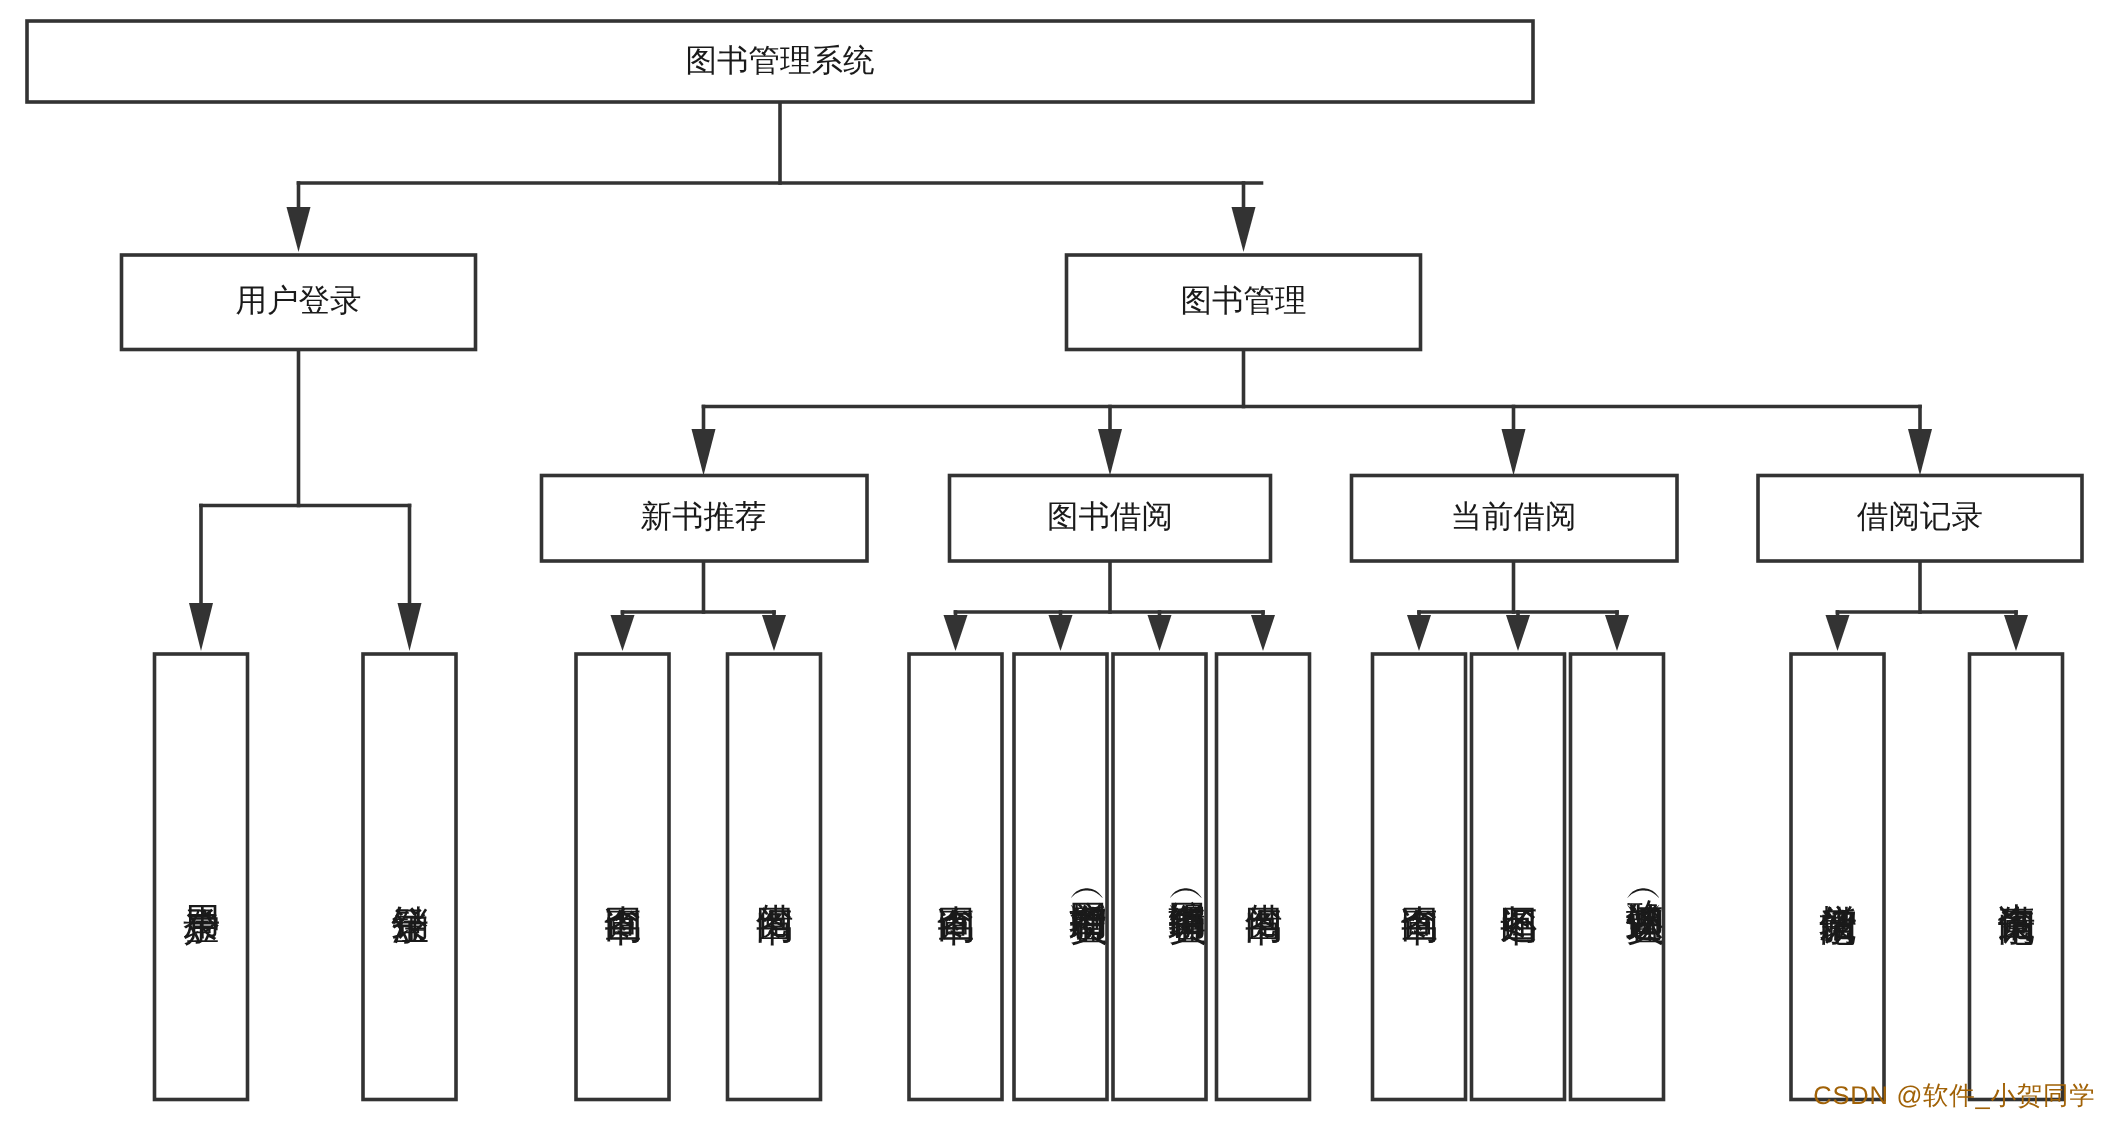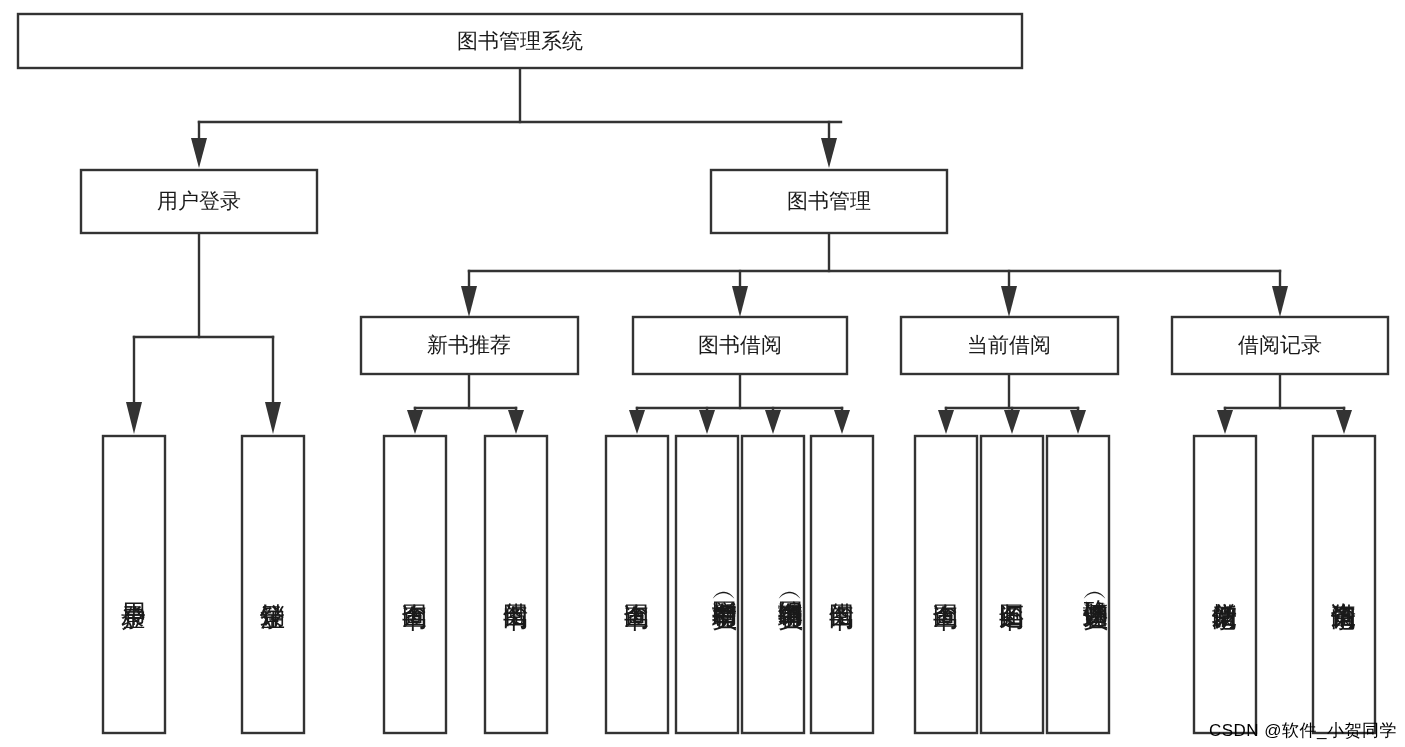--- a/index.html
+++ b/index.html
@@ -65,21 +65,21 @@
     justify-content: center;
     pointer-events: none;
     white-space: nowrap;
   }
   .watermark {
     position: absolute;
     right: 8px;
     bottom: 5px;
     font-family: "Liberation Sans", "DejaVu Sans", sans-serif;
     font-size: 17px;
-    color: #000000;
+    color: #a16207;
     letter-spacing: 0.5px;
     white-space: nowrap;
     margin-top: 44px;
   }
 </style>
 </head>
 <body>
 
 <div id="diagram-root">
 

